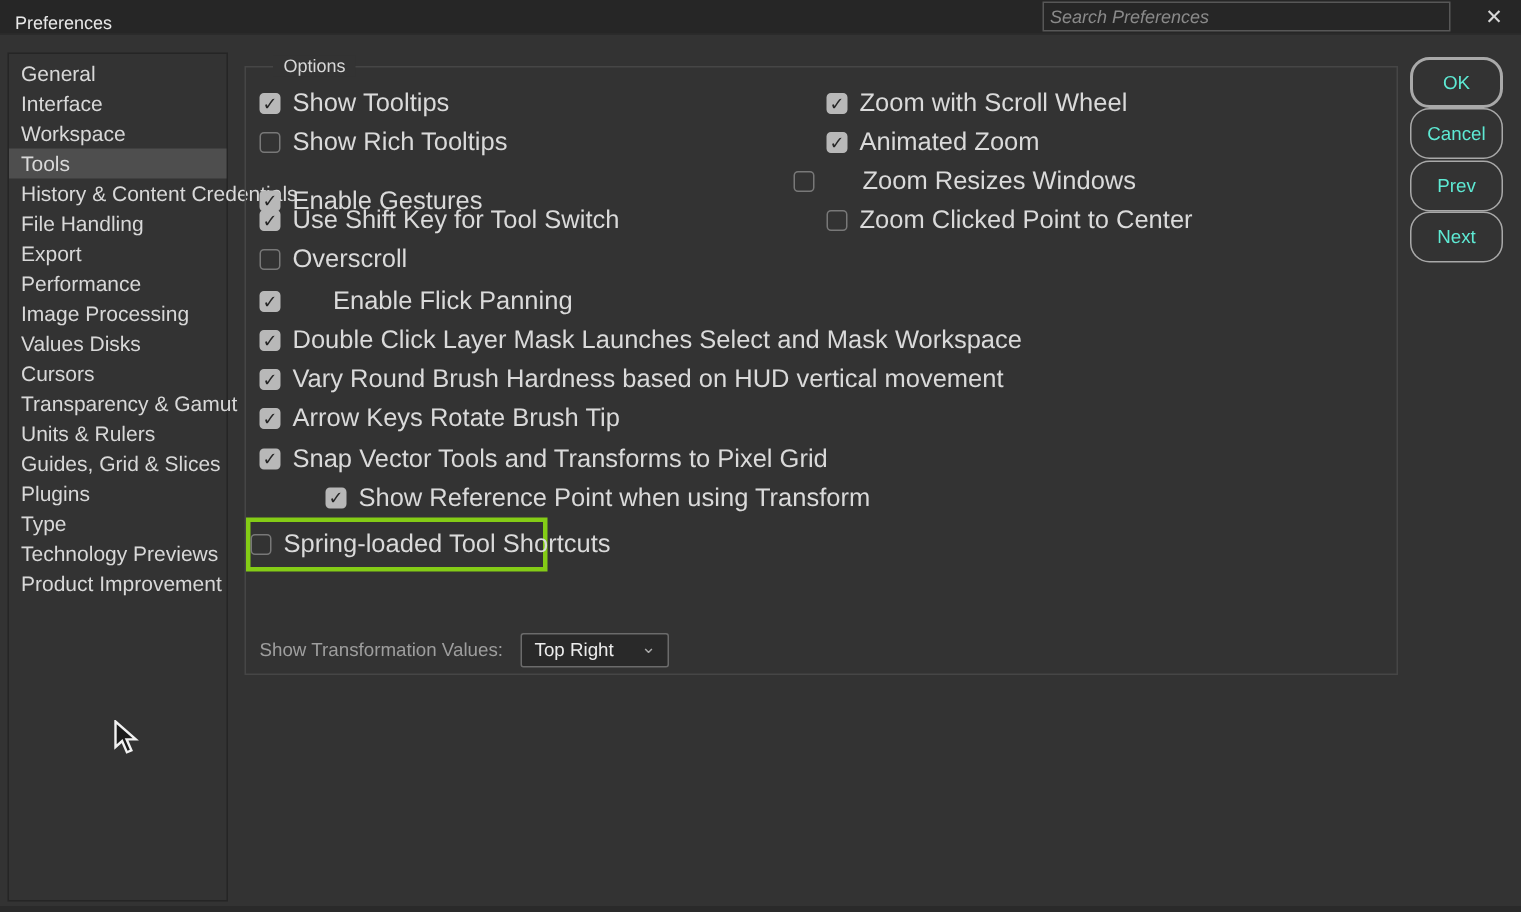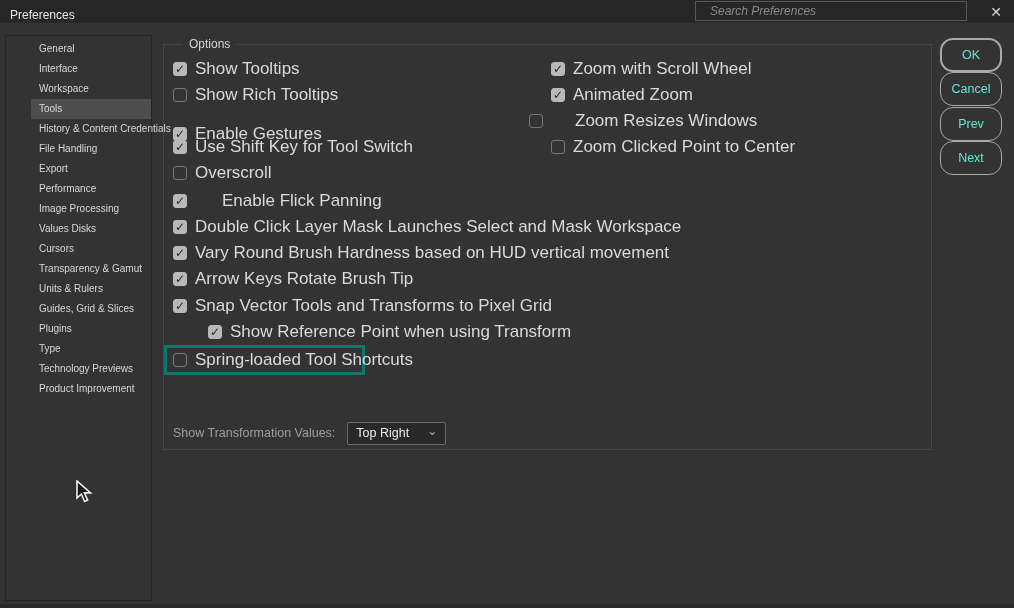--- a/index.html
+++ b/index.html
@@ -11,37 +11,37 @@
   
   .titlebar {
     position:absolute; left:0; top:0; width:1014px; height:23px;
     background:#262626; border-bottom:1px solid #2a2a2a;
     display:flex; align-items:flex-end;
   }
   .title-text { margin-left:10px; font-size:12px; color:#e8e8e8; }
   .search-input {
     position:absolute; left:695px; top:1px; width:272px; height:20px;
     background:#262626; border:1px solid #575757; outline:none;
-    color:#bdbdbd; font-style:italic; font-size:12px; padding:0 14px;
+    color:#bdbdbd; font-style:italic; font-size:12px; padding:0 4px;
     font-family:"Liberation Sans","DejaVu Sans",sans-serif;
   }
   .search-input::placeholder { color:#8a8a8a; font-style:italic; }
   .close-btn {
     position:absolute; left:984px; top:1px; width:24px; height:21px;
     display:flex; align-items:center; justify-content:center;
     color:#d8d8d8; font-size:14px; cursor:default;
   }
   
   .sidebar {
     position:absolute; left:5px; top:35px; width:147px; height:566px;
     background:#333333; border:1px solid #252525; padding-top:3px;
   }
   .side-item {
     height:20px; line-height:20px; padding-left:8px;
-    font-size:10px; color:#d8d8d8; white-space:nowrap;margin-left:25px;
+    font-size:14px; color:#d8d8d8; white-space:nowrap;
   }
   .side-item[data-selected="true"] { background:#4e4e4e; }
   
   .group {
     position:absolute; left:163px; top:44px; width:769px; height:406px;
     border:1px solid #464646;
   }
   .group-legend {
     position:absolute; left:18px; top:-8px; background:#333333;
     padding:0 7px; font-size:12px; color:#d6d6d6;
@@ -55,21 +55,21 @@
     display:flex; align-items:center; justify-content:center;
     flex:0 0 14px;
   }
   .cbrow[data-checked="false"] .checkbox { border:1px solid #787878; background:transparent; }
   .cbrow[data-checked="true"]  .checkbox { background:#b8b8b8; border:1px solid #b8b8b8; }
   .cbrow[data-checked="true"]  .checkbox::after {
     content:"\2713"; color:#262626; font-size:12px; font-weight:bold; line-height:1;
   }
   .cb-label { font-size:17px; color:#dadada; }
   .cbrow.highlighted {
-    border:3px solid #0f766e; height:30px; padding-left:6px;
+    border:3px solid #84cc16; height:36px; 
   }
   
   .transform-row {
     position:absolute; left:9px; top:376px; height:24px;
     display:flex; align-items:center;
   }
   .transform-label { font-size:12.5px; color:#9e9e9e; margin-right:12px; }
   .dropdown {
     width:99px; height:23px; background:#292929; border:1px solid #6b6b6b;
     border-radius:2px; display:flex; align-items:center;
@@ -160,21 +160,21 @@
     <span class="cb-label">Vary Round Brush Hardness based on HUD vertical movement</span>
   </div>
   <div class="cbrow" style="left:9px; top:221px;" data-checked="true">
     <span class="checkbox"></span>
     <span class="cb-label">Arrow Keys Rotate Brush Tip</span>
   </div>
   <div class="cbrow" style="left:9px; top:248px;" data-checked="true">
     <span class="checkbox"></span>
     <span class="cb-label">Snap Vector Tools and Transforms to Pixel Grid</span>
   </div>
-  <div class="cbrow" style="left:8px; top:274px;padding-left:36px;" data-checked="true">
+  <div class="cbrow" style="left:17px; top:274px;padding-left:36px;" data-checked="true">
     <span class="checkbox"></span>
     <span class="cb-label">Show Reference Point when using Transform</span>
   </div>
   <div class="cbrow highlighted" style="left:0px; top:300px; width:201px;" data-checked="false">
     <span class="checkbox"></span>
     <span class="cb-label">Spring-loaded Tool Shortcuts</span>
   </div>
 
   <div class="cbrow" style="left:387px; top:11px;" data-checked="true">
     <span class="checkbox"></span>

